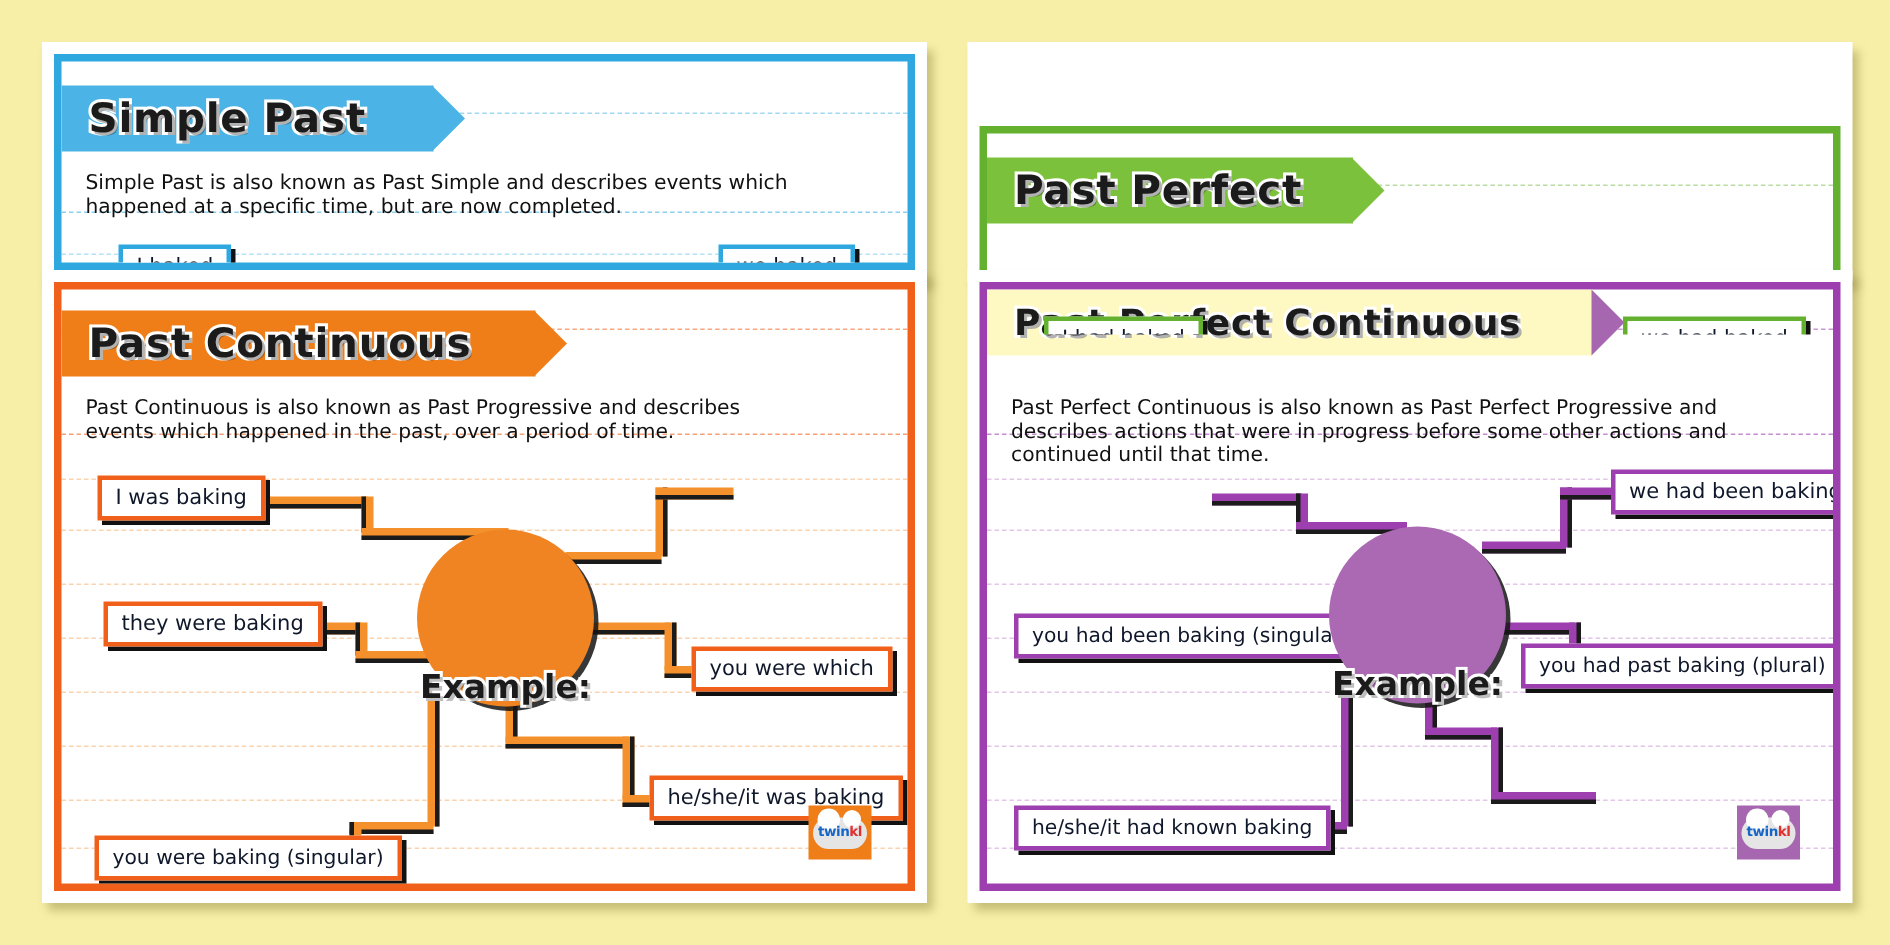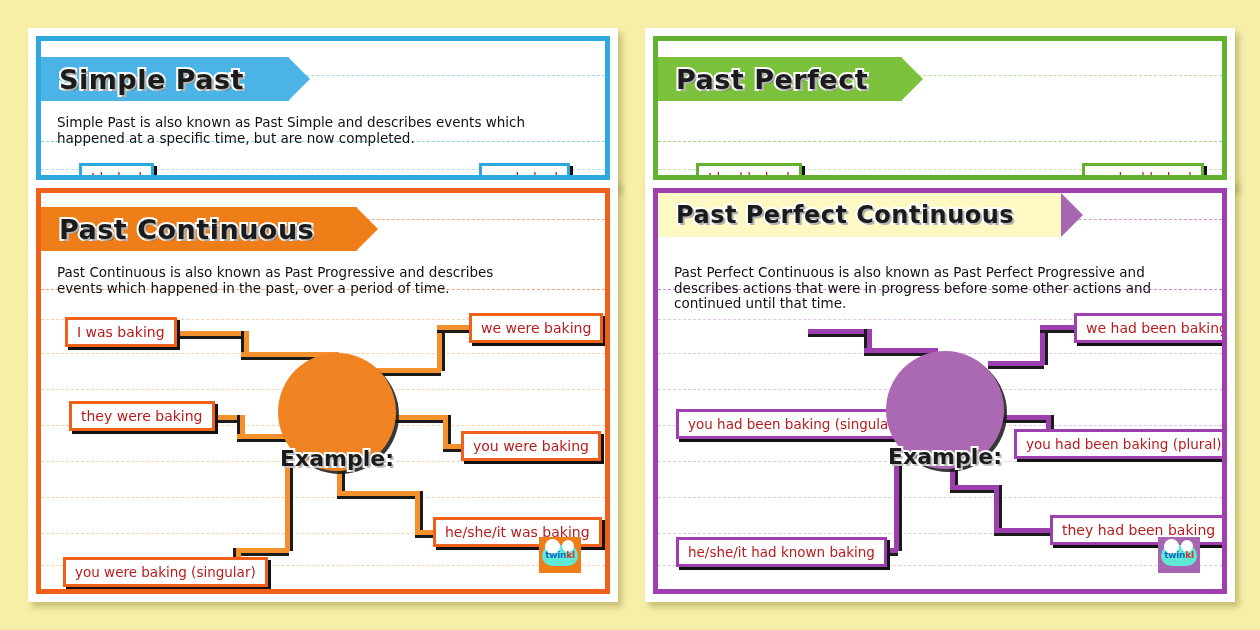--- a/index.html
+++ b/index.html
@@ -73,21 +73,21 @@
 
   
   .box{
     position:absolute;
     background:#ffffff;
     border-width:3px;border-style:solid;
     box-sizing:border-box;
     display:flex;align-items:center;justify-content:center;
     padding:2px 9px;
     font-size:14px;
-    color:#b91c1c;
+    color:#0f172a;
     white-space:nowrap;
     box-shadow:3px 3px 0 #111;
     z-index:6;
   }
   .box.thin{font-size:13.5px;}
 
   
   .hub{
     position:absolute;
     border-radius:50%;
@@ -108,21 +108,21 @@
   .seg.vL{width:5px;border-left:3px solid #1b1b1b;}
 
   
   .twinkl{
     position:absolute;
     width:42px;height:36px;
     display:flex;align-items:center;justify-content:center;
     z-index:9;
   }
   .twinkl .cloud{
-    position:relative;width:36px;height:21px;background:#5eead4;border-radius:11px;
+    position:relative;width:36px;height:21px;background:#e5e5e5;border-radius:11px;
     display:flex;align-items:center;justify-content:center;
   }
   .twinkl .cloud:before,.twinkl .cloud:after{
     content:"";position:absolute;background:#fff;border-radius:50%;
   }
   .twinkl .cloud:before{width:15px;height:15px;left:3px;top:-6px;}
   .twinkl .cloud:after{width:12px;height:12px;right:4px;top:-5px;}
   .twinkl .cloud b{
     position:relative;z-index:2;font-size:9px;color:#1666c8;
     font-family:"DejaVu Sans","Liberation Sans",sans-serif;letter-spacing:-.3px;
@@ -149,21 +149,21 @@
 
       <div class="desc" style="top:74px;">Simple Past is also known as Past Simple and describes events which happened at a specific time, but are now completed.</div>
 
       <div class="box" style="left:38px;top:122px;height:30px;border-color:#2fa8e0;">I baked</div>
       <div class="box" style="left:438px;top:122px;height:30px;border-color:#2fa8e0;">we baked</div>
 
     </div>
   </div>
 
   <div class="card" style="left:645px;top:28px;width:590px;height:160px;">
-    <div class="inner" style="border-width:5px;border-color:#63b12e;">
+    <div class="inner" style="border-width:5px;border-color:#63b12e;margin-top:48px;">
       <div class="rules">
         <i style="top:34px;border-color:rgba(99,177,46,.45);"></i>
         <i style="top:100px;border-color:rgba(99,177,46,.55);"></i>
         <i style="top:128px;border-color:rgba(99,177,46,.35);"></i>
       </div>
 
       <div class="banner" style="top:16px;background:#7cc13c;width:244px;">
         <span class="tip" style="border-left-color:#7cc13c;"></span>
         <span class="ttl">Past Perfect</span>
       </div>
@@ -217,23 +217,22 @@
       <div class="seg h" style="left:296px;top:298px;width:82px;background:#f5912c;"></div>
       <div class="seg v" style="left:374px;top:298px;height:42px;background:#f5912c;"></div>
       <div class="seg h" style="left:374px;top:337px;width:38px;background:#f5912c;"></div>
 
       <div class="seg v" style="left:244px;top:262px;height:96px;background:#f5912c;"></div>
       <div class="seg h" style="left:192px;top:355px;width:56px;background:#f5912c;"></div>
       <div class="seg vL" style="left:192px;top:355px;height:26px;background:#f5912c;"></div>
       <div class="seg h" style="left:192px;top:378px;width:24px;background:#f5912c;"></div>
 
       <div class="box" style="left:24px;top:124px;height:30px;border-color:#f0601a;">I was baking</div>
-      <div class="box" style="left:428px;top:120px;height:30px;border-color:#f0601a;">we were baking</div>
       <div class="box" style="left:28px;top:208px;height:30px;border-color:#f0601a;">they were baking</div>
-      <div class="box" style="left:420px;top:238px;height:30px;border-color:#f0601a;">you were baking</div>
+      <div class="box" style="left:420px;top:238px;height:30px;border-color:#f0601a;">you were which</div>
       <div class="box thin" style="left:22px;top:364px;height:30px;border-color:#f0601a;">you were baking (singular)</div>
       <div class="box" style="left:392px;top:324px;height:30px;border-color:#f0601a;">he/she/it was baking</div>
 
       <div class="hub" style="left:237px;top:160px;width:118px;height:118px;background:#f08422;
                   box-shadow:3px 3px 0 rgba(20,20,20,.85);">
         <span>Example:</span>
       </div>
 
       <div class="twinkl" style="right:24px;bottom:16px;background:#f07e18;">
         <span class="cloud">
@@ -282,22 +281,21 @@
       <div class="seg v" style="left:292px;top:258px;height:38px;background:#9e3fb0;"></div>
       <div class="seg h" style="left:292px;top:292px;width:48px;background:#9e3fb0;"></div>
       <div class="seg v" style="left:336px;top:292px;height:46px;background:#9e3fb0;"></div>
       <div class="seg h" style="left:336px;top:335px;width:70px;background:#9e3fb0;"></div>
 
       <div class="seg v" style="left:236px;top:258px;height:100px;background:#9e3fb0;"></div>
       <div class="seg h" style="left:196px;top:355px;width:44px;background:#9e3fb0;"></div>
 
       <div class="box" style="left:416px;top:120px;height:30px;border-color:#9e3fb0;">we had been baking</div>
       <div class="box thin" style="left:18px;top:216px;height:30px;border-color:#9e3fb0;">you had been baking (singular)</div>
-      <div class="box thin" style="left:356px;top:236px;height:30px;border-color:#9e3fb0;">you had been baking (plural)</div>
-      <div class="box" style="left:392px;top:322px;height:30px;border-color:#9e3fb0;">they had been baking</div>
+      <div class="box thin" style="left:356px;top:236px;height:30px;border-color:#9e3fb0;">you had past baking (plural)</div>
       <div class="box thin" style="left:18px;top:344px;height:30px;border-color:#9e3fb0;">he/she/it had known baking</div>
 
       <div class="hub" style="left:228px;top:158px;width:118px;height:118px;background:#ab69b4;
                   box-shadow:3px 3px 0 rgba(20,20,20,.85);">
         <span>Example:</span>
       </div>
 
       <div class="twinkl" style="right:22px;bottom:16px;background:#a767b0;">
         <span class="cloud">
           <b><span>twin</span><i>kl</i></b>

